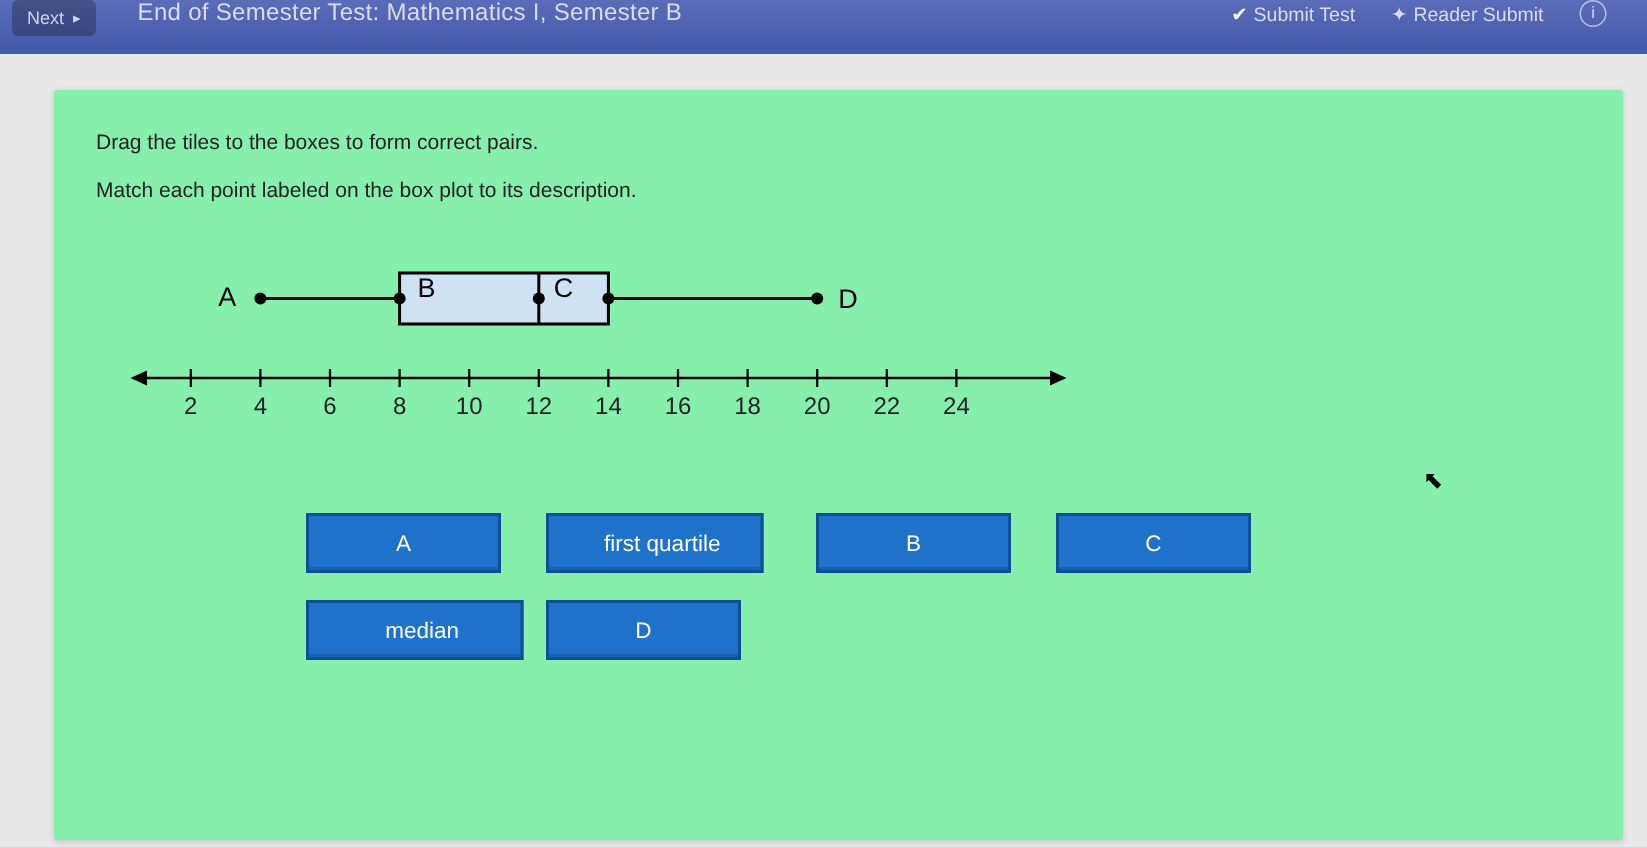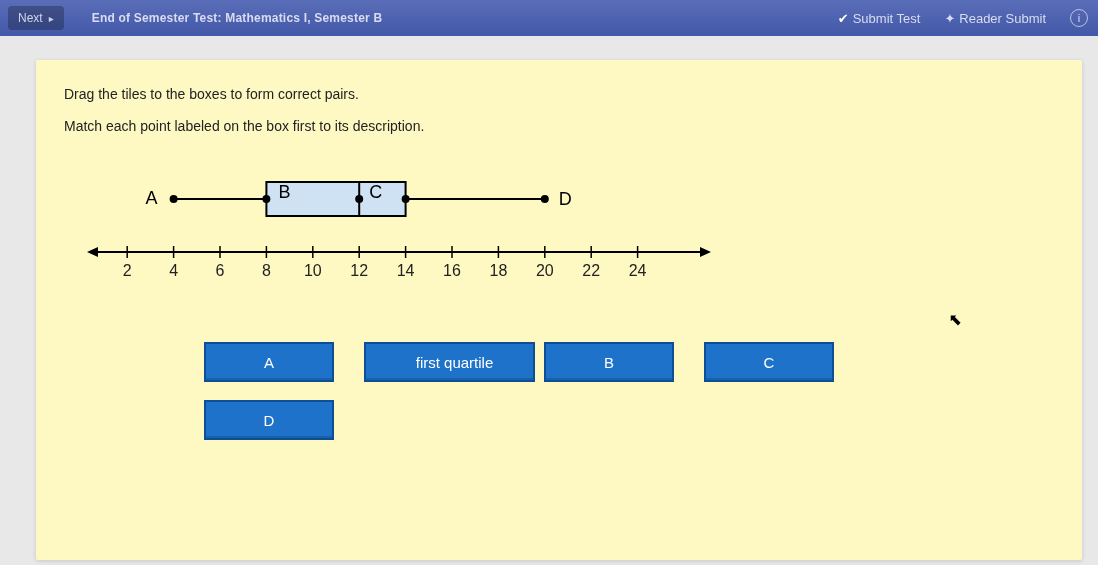--- a/index.html
+++ b/index.html
@@ -7,46 +7,45 @@
     font-family: Arial, Helvetica, sans-serif;
     background: #e8e8e8;
     width: 1098px;
     height: 565px;
     overflow: hidden;
   }
   .topbar {
     height: 36px;
     background: linear-gradient(to bottom, #5a6db8, #4258a8);
     display: flex;
-    align-items: center;
     color: #d8dcf0;
     font-size: 14px;
     position: relative;
   }
   .next-pill {
     background: rgba(0,0,0,0.25);
     height: 24px;
     display: flex;
     align-items: center;
     gap: 6px;
     padding: 0 10px;
     border-radius: 4px;
     margin-left: 8px;
     font-size: 12px;
     color: #cfd4ea;
   }
   .next-pill .arrow { font-size: 10px; }
-  .test-title { margin-left: 28px; font-size: 12px; letter-spacing: .2px; font-weight: bold; }
-  .top-right { position: absolute; right: 10px; display: flex; gap: 24px; align-items: center; font-size: 13px; }
+  .test-title { margin-left: 28px; font-size: 16px; letter-spacing: .2px; }
+  .top-right { position: absolute; right: 27px; display: flex; gap: 24px; align-items: center; font-size: 13px; }
   .top-right .check { color:#fff; margin-right:4px; }
   .top-right .tool-ico { margin-right:4px; }
   .circ { width:18px; height:18px; border:1px solid rgba(255,255,255,.6); border-radius:50%; display:flex; align-items:center; justify-content:center; font-size:11px; }
 
   .page {
-    background: #fef9c3;
+    background: #86efac;
     margin: 24px 16px 0 36px;
     height: 500px;
     border-radius: 2px;
     box-shadow: 0 1px 4px rgba(0,0,0,.15);
     padding: 26px 28px 10px 28px;
     position: relative;
   }
   .instr1 { font-size: 14px; color:#222; margin-bottom: 16px; }
   .instr2 { font-size: 14px; color:#222; margin-bottom: 28px; }
 
@@ -68,21 +67,21 @@
     height: 40px;
     display: flex;
     align-items: center;
     justify-content: center;
     font-size: 15px;
     cursor: grab;
     user-select: none;
     box-shadow: inset 0 -2px 0 rgba(0,0,0,.15);
   }
   .tile.small { width: 130px; }
-  .tile.wide  { width: 171px; padding-left: 10px; }
+  .tile.wide  { width: 145px; padding-left: 10px; }
 
   .cursor {
     position: absolute;
     right: 120px;
     top: 250px;
     font-size: 16px;
     color: #000;
     pointer-events: none;
   }
 </style>
@@ -101,21 +100,21 @@
     </div>
     <div>
       <span class="tool-ico">✦</span><span>Reader Submit</span>
     </div>
     <div class="circ">i</div>
   </div>
 </div>
 
 <div class="page">
   <p class="instr1">Drag the tiles to the boxes to form correct pairs.</p>
-  <p class="instr2">Match each point labeled on the box first to its description.</p>
+  <p class="instr2">Match each point labeled on the box plot to its description.</p>
 
   <div class="plot-wrap">
     <svg class="boxplot" width="640" height="130" viewBox="0 0 640 130">
         <line x1="5" y1="90" x2="625" y2="90" stroke="#000" stroke-width="1.8"></line>
         <polygon points="3,90 14,85 14,95" fill="#000"></polygon>
         <polygon points="627,90 616,85 616,95" fill="#000"></polygon>
         <line x1="43.2" y1="84" x2="43.2" y2="96" stroke="#000" stroke-width="1.5"></line>
         <text x="43.2" y="114" text-anchor="middle" font-size="16" font-family="Arial" fill="#222">2</text>
         <line x1="89.6" y1="84" x2="89.6" y2="96" stroke="#000" stroke-width="1.5"></line>
         <text x="89.6" y="114" text-anchor="middle" font-size="16" font-family="Arial" fill="#222">4</text>
@@ -153,17 +152,18 @@
         <text x="285.2" y="36" font-size="18" font-family="Arial" text-anchor="start">C</text>
         <text x="474.8" y="43" font-size="18" font-family="Arial" text-anchor="start">D</text>
       </svg>
   </div>
 
   <div class="tiles">
     <div class="tile small">A</div>
     <div class="tile wide">first quartile</div>
     <div class="tile small">B</div>
     <div class="tile small">C</div>
+    <div class="tile wide">median</div>
     <div class="tile small">D</div>
   </div>
 
   <div class="cursor">⬉</div>
 </div>
 
 </body></html>

